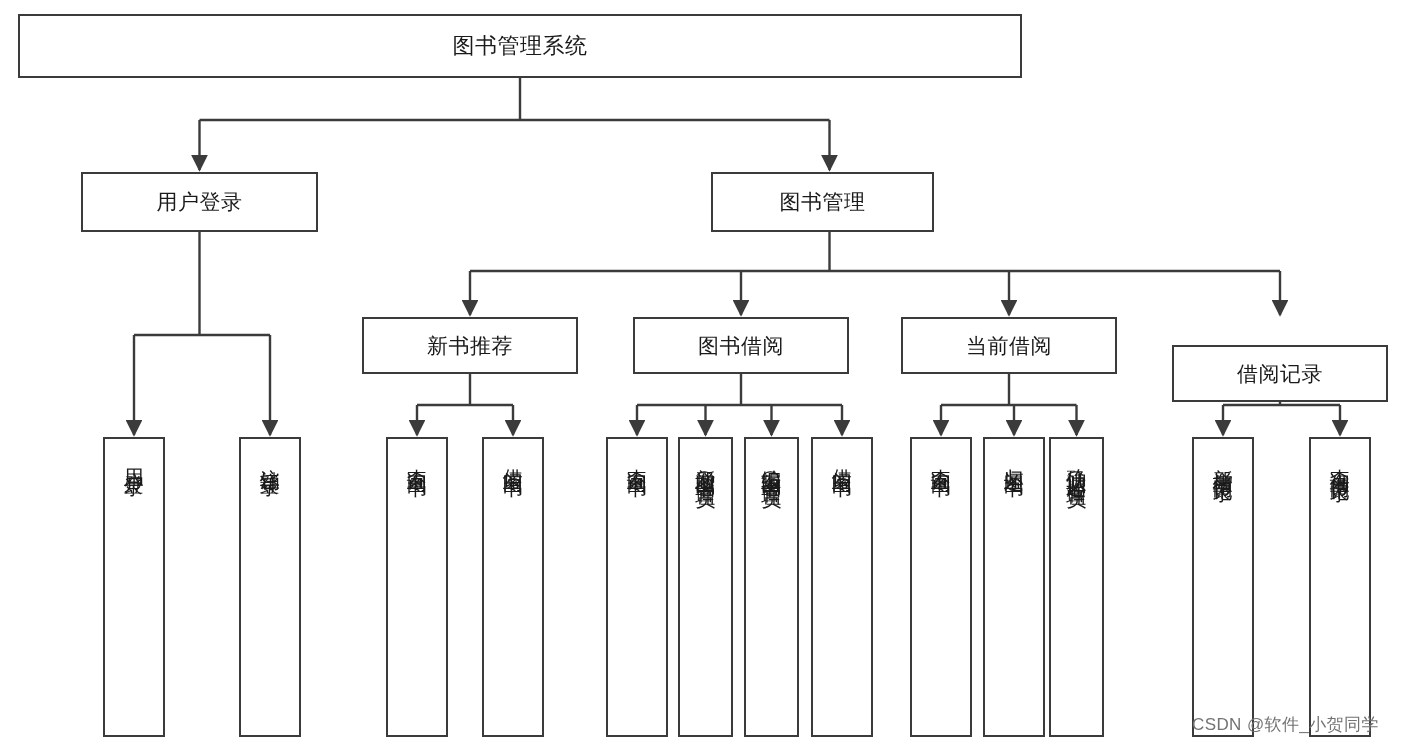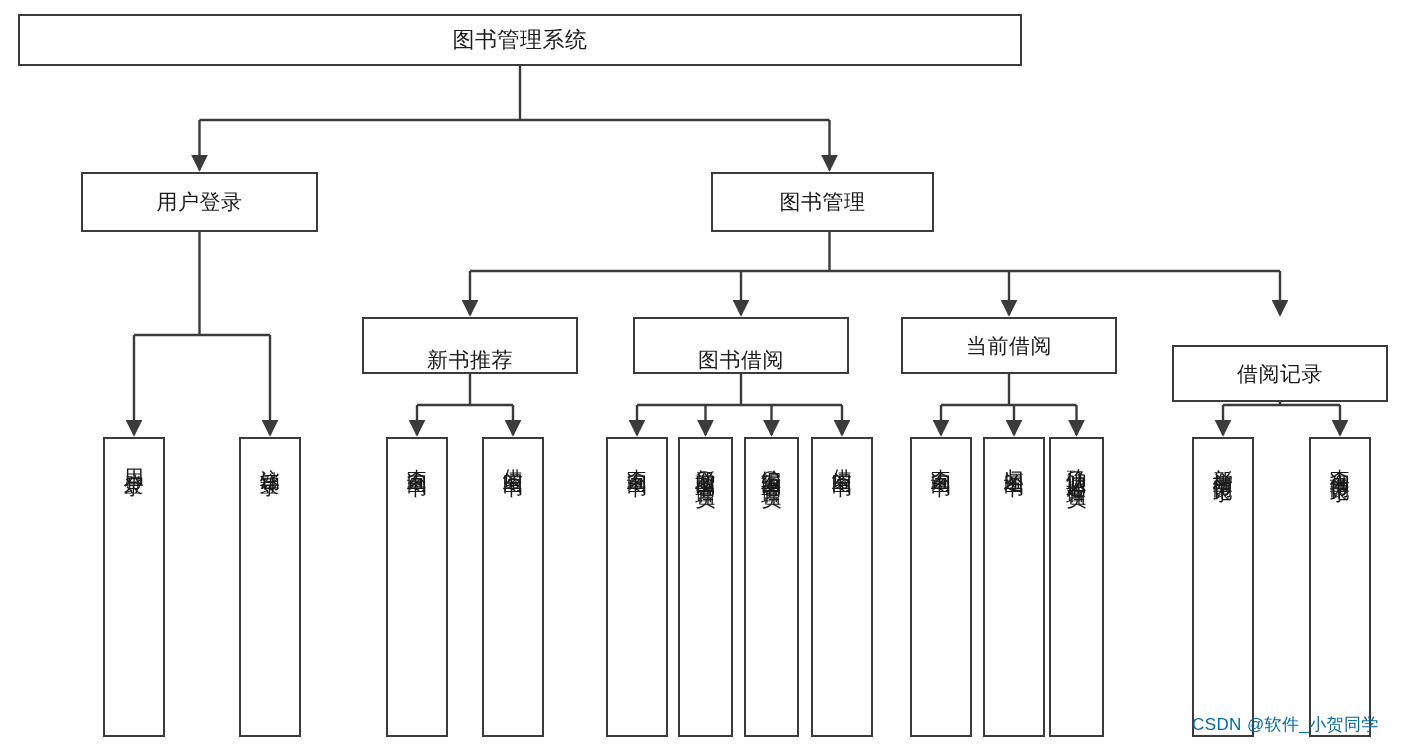--- a/index.html
+++ b/index.html
@@ -53,21 +53,21 @@
     writing-mode: vertical-rl;
     text-orientation: upright;
     letter-spacing: 3px;
     font-size: 20px;
     white-space: nowrap;
   }
   .node.root .label { font-size: 22px; }
   .watermark {
     position: absolute;
     font-size: 17px;
-    color: #0369a1;
+    color: #737373;
     white-space: nowrap;
     z-index: 3;
     letter-spacing: 0.4px;
   }
 </style>
 </head>
 <body>
 
 <div id="canvas">
 
@@ -107,35 +107,35 @@
         <path d="M 941 405 L 941 435" marker-end="url(#arrow)"></path>
         <path d="M 1014 405 L 1014 435" marker-end="url(#arrow)"></path>
         <path d="M 1076.5 405 L 1076.5 435" marker-end="url(#arrow)"></path>
         <path d="M 1280 374 L 1280 405"></path>
         <path d="M 1223 405 L 1340 405"></path>
         <path d="M 1223 405 L 1223 435" marker-end="url(#arrow)"></path>
         <path d="M 1340 405 L 1340 435" marker-end="url(#arrow)"></path>
       </g>
   </svg>
 
-  <div class="node root" id="n-root" style="left: 18px; top: 14px; width: 1004px; height: 52px;">
+  <div class="node root" id="n-root" style="left: 18px; top: 14px; width: 1004px; height: 64px;">
     <span class="label">图书管理系统</span>
   </div>
 
   <div id="node-host">
       <div class="node" style="left: 81px; top: 172px; width: 237px; height: 60px;">
         <span class="label">用户登录</span>
       </div>
       <div class="node" style="left: 711px; top: 172px; width: 223px; height: 60px;">
         <span class="label">图书管理</span>
       </div>
-      <div class="node" style="left: 362px; top: 317px; width: 216px; height: 57px; align-items: flex-end;">
+      <div class="node" style="left: 362px; top: 317px; width: 216px; height: 57px;">
         <span class="label">新书推荐</span>
       </div>
-      <div class="node" style="left: 633px; top: 317px; width: 216px; height: 57px; align-items: flex-end;">
+      <div class="node" style="left: 633px; top: 317px; width: 216px; height: 57px;">
         <span class="label">图书借阅</span>
       </div>
       <div class="node" style="left: 901px; top: 317px; width: 216px; height: 57px;">
         <span class="label">当前借阅</span>
       </div>
       <div class="node" style="left: 1172px; top: 317px; width: 216px; height: 57px; margin-top: 28px;">
         <span class="label">借阅记录</span>
       </div>
       <div class="node vertical" style="left: 103px; top: 437px; width: 62px; height: 300px;">
         <span class="label">用户登录</span>

